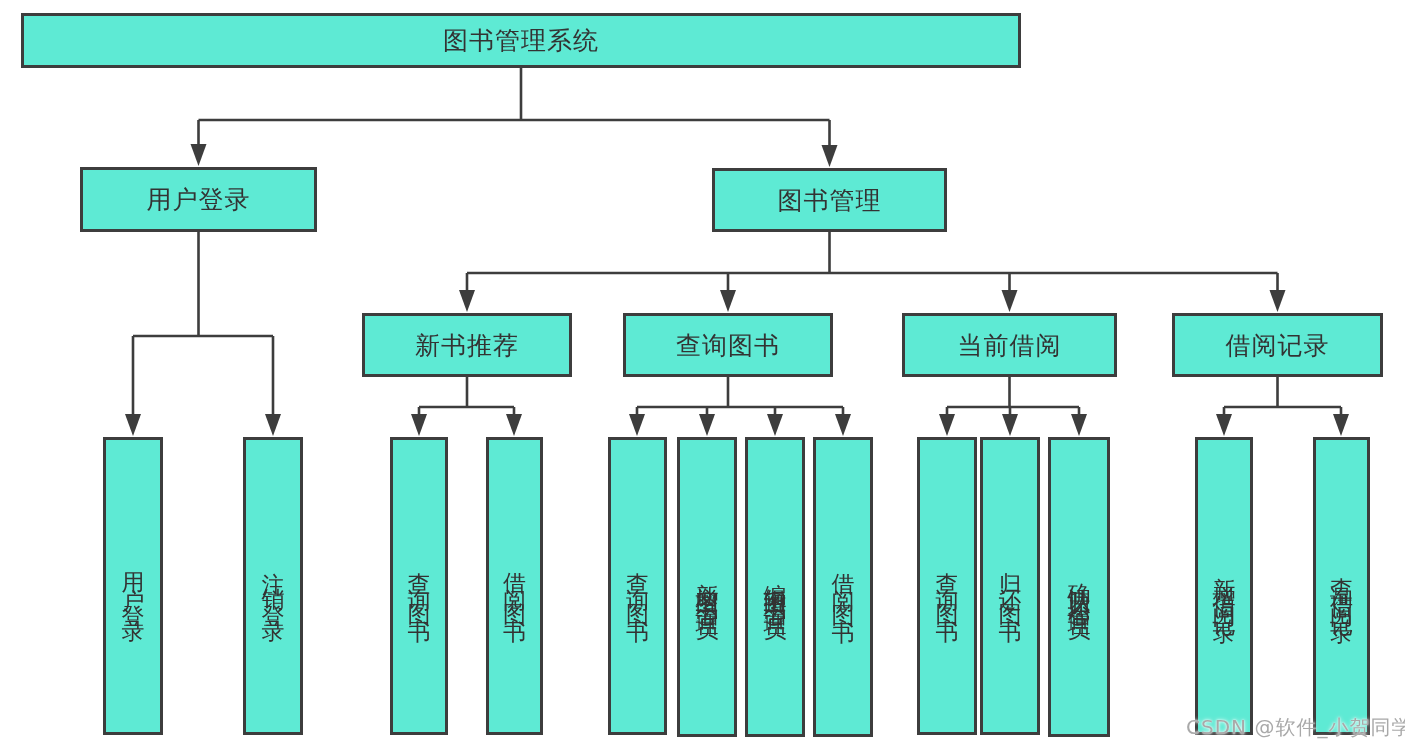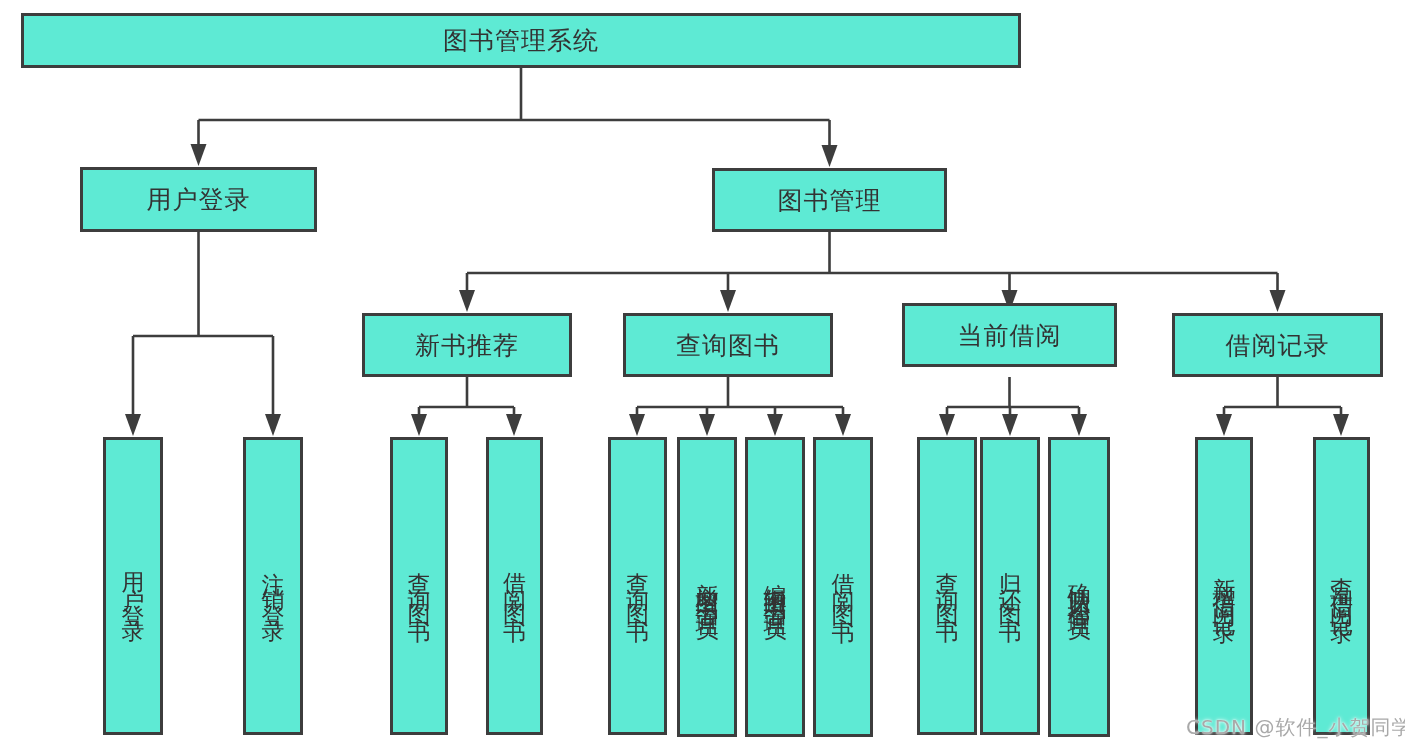--- a/index.html
+++ b/index.html
@@ -86,21 +86,21 @@
   <div class="box hbox" style="left:712px; top:168px; width:235px; height:64px;">
     <span>图书管理</span>
   </div>
 
   <div class="box hbox" style="left:362px; top:313px; width:210px; height:64px;align-items:center;">
     <span>新书推荐</span>
   </div>
   <div class="box hbox" style="left:623px; top:313px; width:210px; height:64px;">
     <span>查询图书</span>
   </div>
-  <div class="box hbox" style="left:902px; top:303px; width:215px; height:64px;">
+  <div class="box hbox" style="left:902px; top:313px; width:215px; height:64px;">
     <span>当前借阅</span>
   </div>
   <div class="box hbox" style="left:1172px; top:313px; width:211px; height:64px;">
     <span>借阅记录</span>
   </div>
 
   <div class="box vbox v-short" style="left:103px; top:437px; width:60px; height:298px;">
     <span>用户登录</span>
   </div>
   <div class="box vbox v-short" style="left:243px; top:437px; width:60px; height:298px;">

